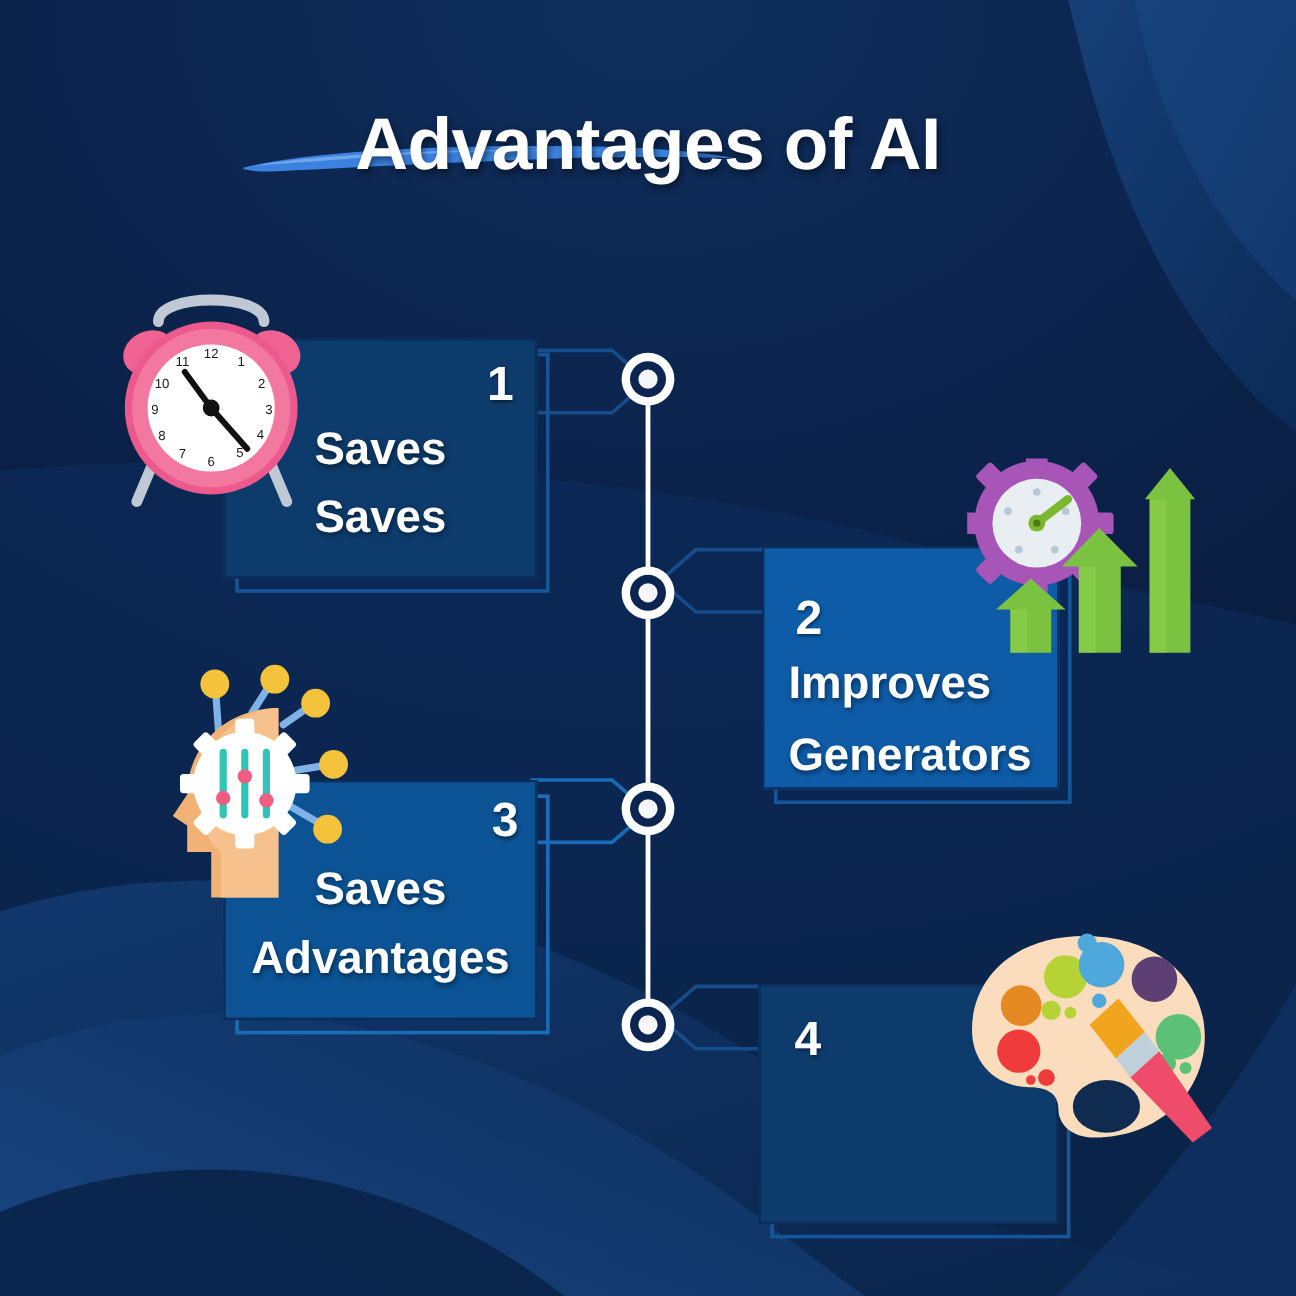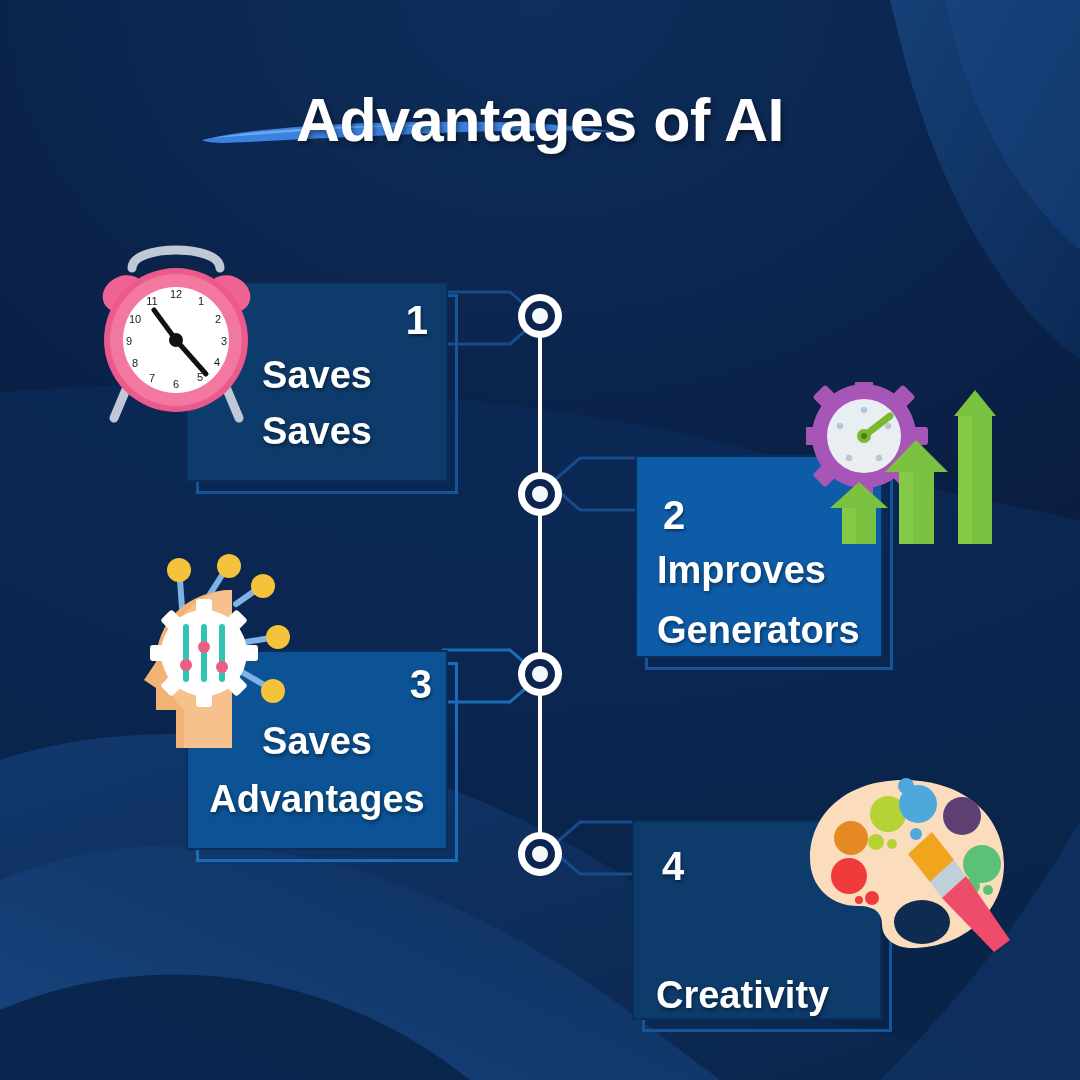--- a/index.html
+++ b/index.html
@@ -274,21 +274,20 @@
           <circle cx="0" cy="-6" r="6"></circle>
           <circle cx="18" cy="14" r="6"></circle>
         </g>
     </g>
   </svg>
 
   <div class="card" id="card4">
     <div class="frame"></div>
     <div class="panel"></div>
     <div class="num">4</div>
-    <div class="label" style="top:150px;">Creativity</div>
   </div>
 
   <svg class="icon" style="left:796px;top:772px;width:220px;height:180px;" viewBox="0 0 220 180">
     <path d="M108,8 C48,8 14,44 14,86 C14,116 36,134 62,134 C80,134 86,142 86,152 C86,166 98,176 116,176 C168,176 208,140 208,92 C208,44 168,8 108,8 Z" fill="#FBDCBC"></path>
     <ellipse cx="126" cy="150" rx="28" ry="22" fill="#0F2B50"></ellipse>
     <circle cx="53" cy="104" r="18" fill="#EF3B3B"></circle>
     <circle cx="76" cy="126" r="7" fill="#EF3B3B"></circle>
     <circle cx="63" cy="128" r="4" fill="#EF3B3B"></circle>
     <circle cx="55" cy="66" r="17" fill="#E58A22"></circle>
     <circle cx="92" cy="42" r="18" fill="#B5D334"></circle>

